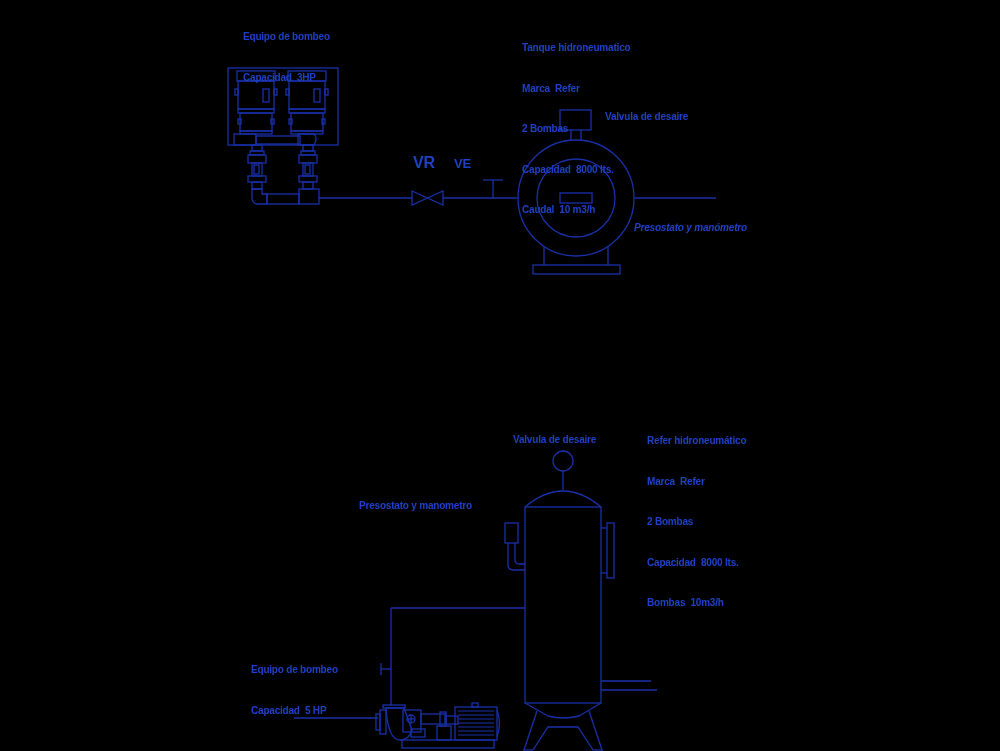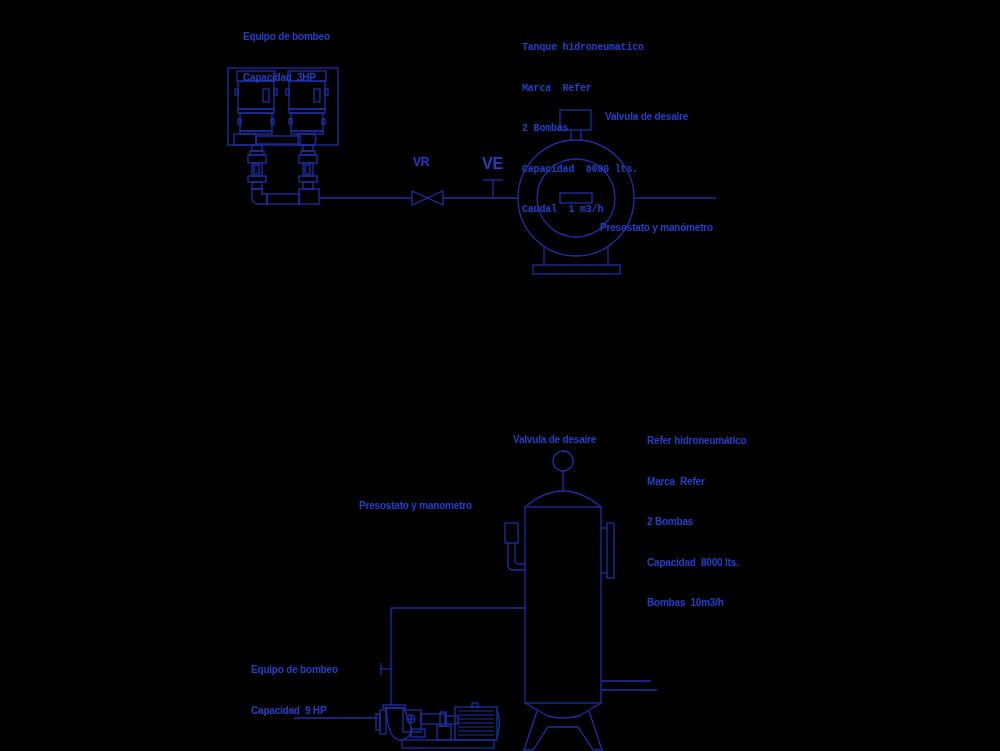--- a/index.html
+++ b/index.html
@@ -163,40 +163,40 @@
 
     <rect class="ln" x="402" y="740" width="92" height="8"></rect>
   </g>
 </svg>
 
 <div class="lbl" style="left:243px; top:3px;">
   <div>Equipo de bombeo</div>
   <div>Capacidad  3HP</div>
 </div>
 
-<div class="lbl" style="left:522px; top:14px;font-family:Liberation Mono, monospace;">
+<div class="lbl" style="left:522px; top:14px;">
   <div>Tanque hidroneumatico</div>
   <div>Marca  Refer</div>
   <div>2 Bombas</div>
   <div>Capacidad  8000 lts.</div>
-  <div>Caudal  1 m3/h</div>
+  <div>Caudal  10 m3/h</div>
 </div>
 
 <div class="lbl" style="left:605px; top:110px;">Valvula de desaire</div>
-<div class="lbl" style="left:413px; top:156px; font-size:12px;">VR</div>
-<div class="lbl" style="left:482px; top:157px; font-size:16px;">VE</div>
-<div class="lbl" style="left:600px; top:221px;">Presostato y manómetro</div>
+<div class="lbl" style="left:413px; top:156px; font-size:16px;">VR</div>
+<div class="lbl" style="left:454px; top:157px; font-size:13px;">VE</div>
+<div class="lbl" style="left:634px; top:221px;font-style:italic;">Presostato y manómetro</div>
 
 <div class="lbl" style="left:647px; top:407px;">
   <div>Refer hidroneumático</div>
   <div>Marca  Refer</div>
   <div>2 Bombas</div>
   <div>Capacidad  8000 lts.</div>
   <div>Bombas  10m3/h</div>
 </div>
 
 <div class="lbl" style="left:513px; top:433px;">Valvula de desaire</div>
 <div class="lbl" style="left:359px; top:499px;">Presostato y manometro</div>
 
 <div class="lbl" style="left:251px; top:636px;">
   <div>Equipo de bombeo</div>
-  <div>Capacidad  9 HP</div>
+  <div>Capacidad  5 HP</div>
 </div>
 
 </body></html>

